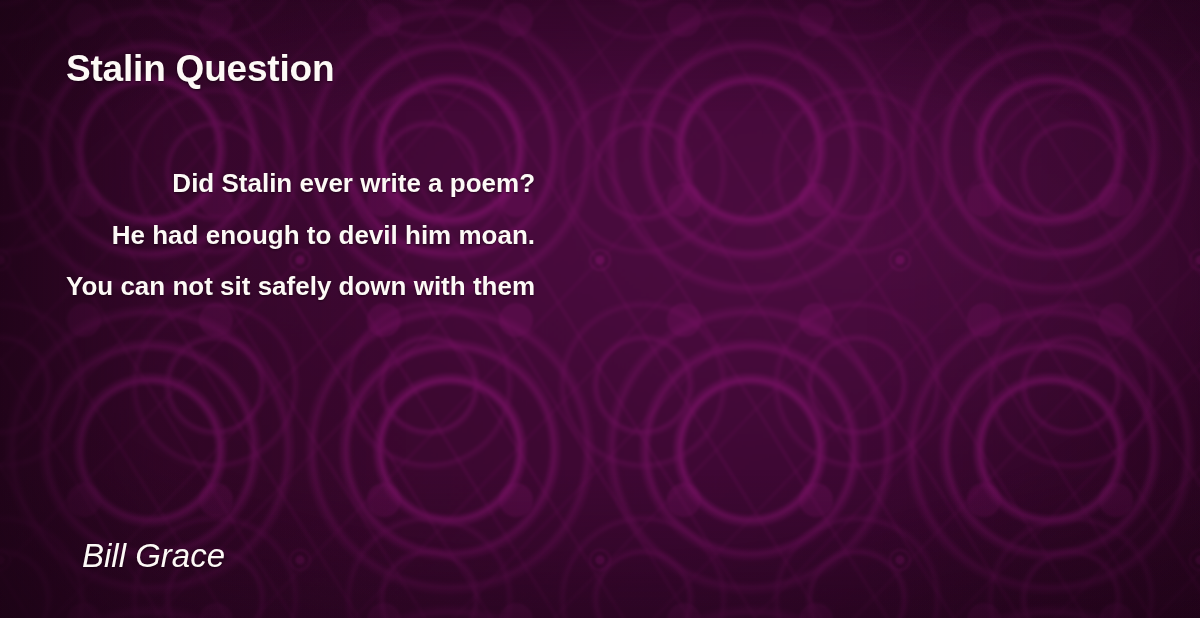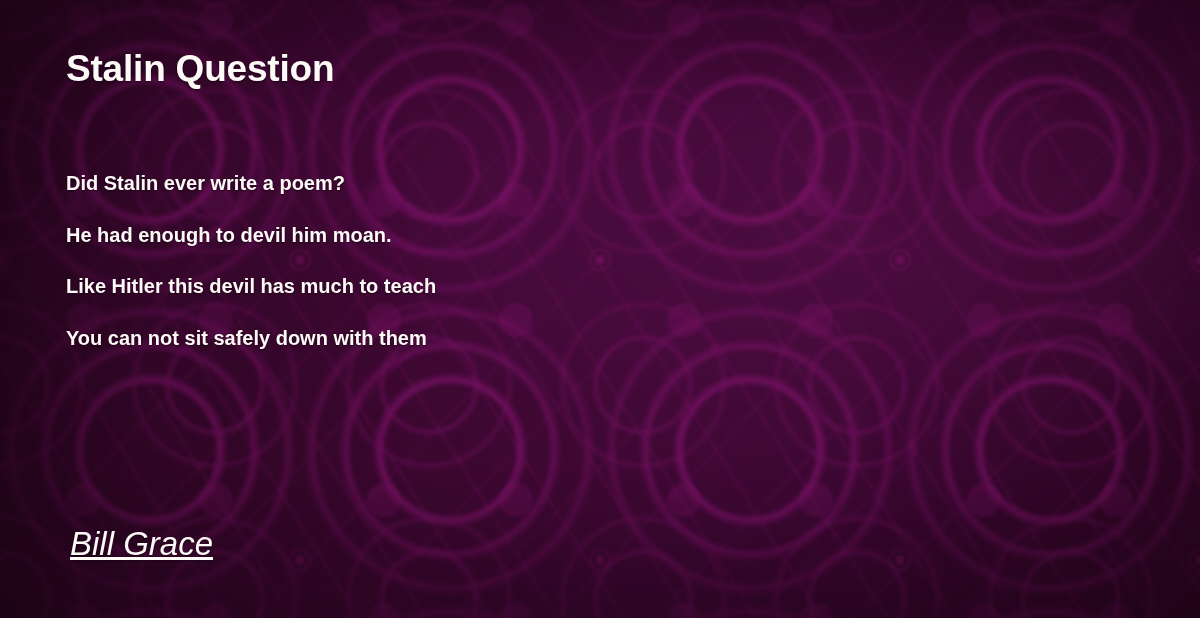--- a/index.html
+++ b/index.html
@@ -93,39 +93,39 @@
   }
   #poem-body {
     position: absolute;
     left: 66px;
     top: 158px;
     margin: 0;
     padding: 0;
     list-style: none;
   }
   .poem-line {
-    font-size: 20px;
+    font-size: 26px;
     font-weight: bold;
     line-height: 51.5px;
     color: #fdf9f6;
     text-shadow: 0 1px 2px rgba(20,2,16,.7);
     white-space: nowrap;
+    text-align: right;
   }
   #poem-author {
     position: absolute;
     left: 66px;
     top: 521px;
-    margin: 4px;
+    margin: 16px;
     font-size: 33px;
     font-style: italic;
     font-weight: normal;
     color: #fdf9f6;
     text-shadow: 0 1px 2px rgba(20,2,16,.7);
     white-space: nowrap;
-    text-decoration: underline;
   }
 </style>
 </head>
 <body>
 
 <div id="poem-card">
 
   <div class="bg-layer" id="bg-base"></div>
   <div class="bg-layer" id="bg-swirls-a"></div>
   <div class="bg-layer" id="bg-swirls-b"></div>
@@ -134,20 +134,19 @@
   <div class="bg-layer" id="bg-soft"></div>
   <div class="bg-layer" id="bg-vignette"></div>
 
   <div id="content">
 
     <h1 id="poem-title">Stalin Question</h1>
 
     <div id="poem-body">
       <div class="poem-line">Did Stalin ever write a poem?</div>
       <div class="poem-line">He had enough to devil him moan.</div>
-      <div class="poem-line">Like Hitler this devil has much to teach</div>
       <div class="poem-line">You can not sit safely down with them</div>
     </div>
 
     <div id="poem-author">Bill Grace</div>
 
   </div>
 </div>
 
 </body></html>

